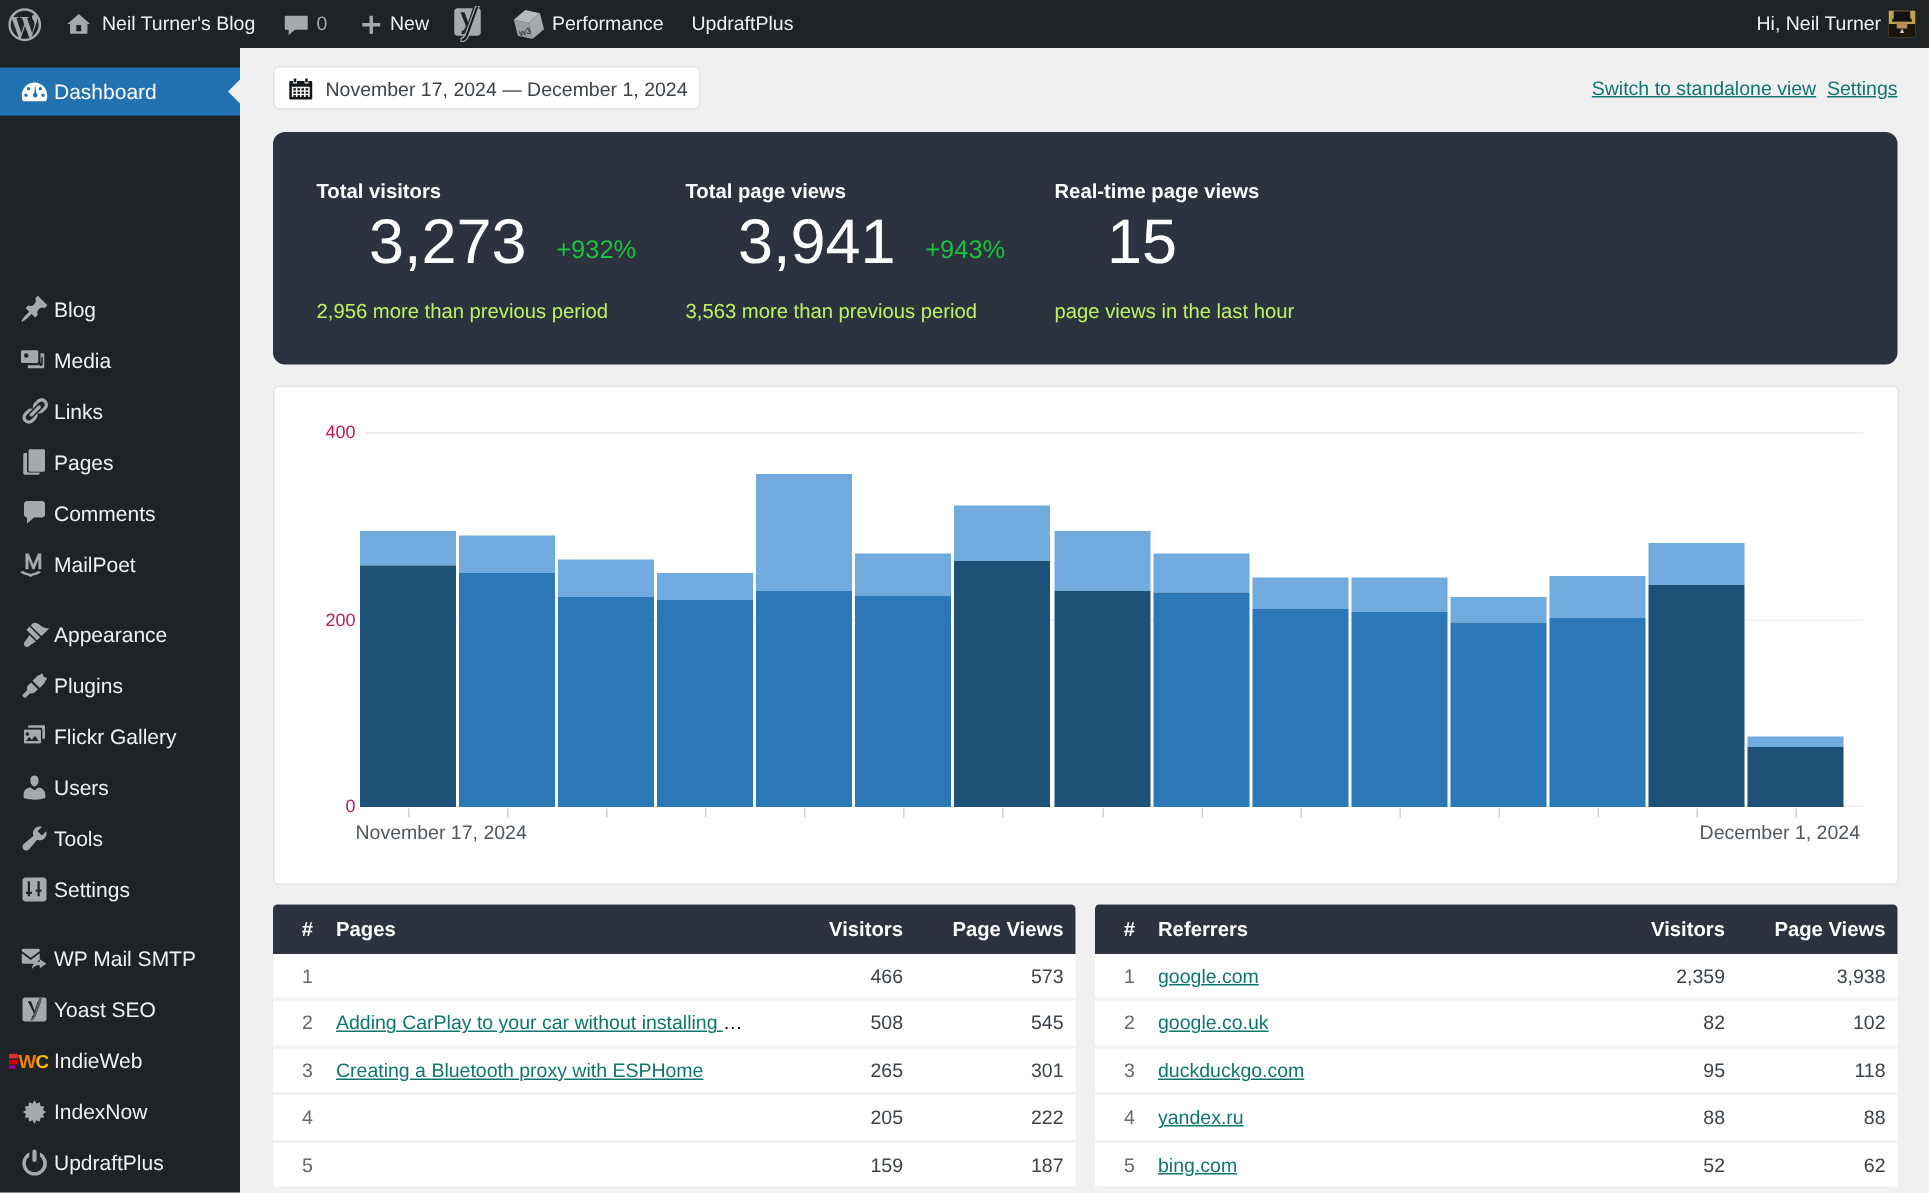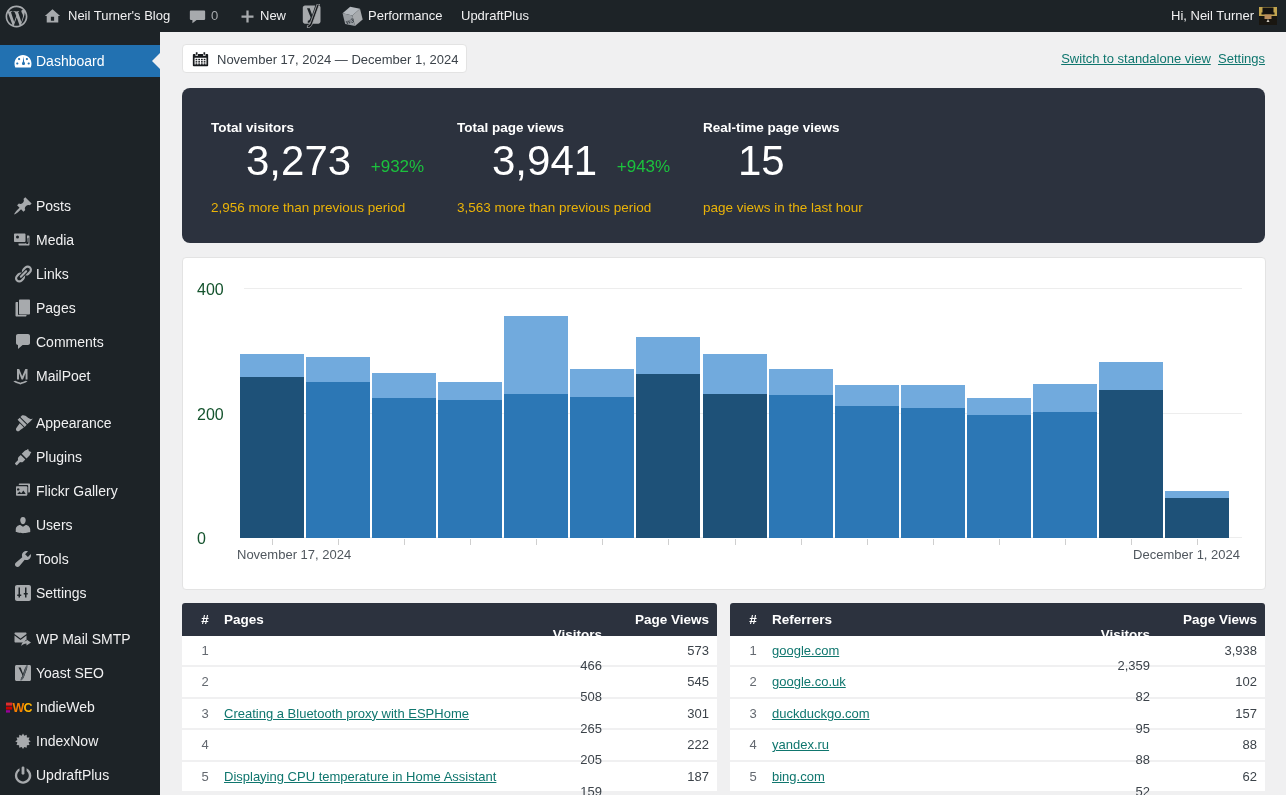--- a/index.html
+++ b/index.html
@@ -12,32 +12,32 @@
 .abicon { position:absolute; fill:#a7aaad; }
 .mi { position:absolute; left:0; width:160px; height:34px; }
 .mi svg { position:absolute; left:13px; top:7px; width:20px; height:20px; fill:#a7aaad; }
 .mi span { position:absolute; left:36px; top:0; line-height:34px; font-size:14px; color:#f0f0f1; }
 .card { position:absolute; background:#fff; border:1px solid #e3e3e3; border-radius:4px; }
 .glink { color:#0f766e; text-decoration:underline; }
 .tcol { position:absolute; top:0; width:246px; }
 .tt { position:absolute; top:32px; left:0; font-size:13.5px; font-weight:bold; }
 .tn { position:absolute; top:52px; left:0; font-size:42px; line-height:42px; white-space:nowrap;margin-left:35px; }
 .tp { font-size:17px; color:#1bc23d; margin-left:8px; position:relative; top:-3px; }
-.ts { position:absolute; top:112px; left:0; font-size:13.5px; color:#eab308; }
+.ts { position:absolute; top:112px; left:0; font-size:13.5px; color:#bef264; }
 .tbl { position:absolute; top:571px; width:535px; background:#fff; border-radius:3px; }
 .th { height:33px; background:#2c323e; border-radius:3px 3px 0 0; position:relative; color:#fff; font-weight:bold; font-size:13.5px; }
 .tr { height:31.4px; position:relative; border-bottom:2px solid #f0f0f1; font-size:13px; }
 .c-num { position:absolute; left:12px; width:22px; text-align:center; top:0; line-height:30px; color:#646970; }
 .c-name { position:absolute; left:42px; top:0; line-height:30px; white-space:nowrap; }
 .th .c-num, .th .c-name { color:#fff; line-height:33px; }
-.c-v { position:absolute; right:115px; top:15px; line-height:30px; color:#3c434a;text-align:right; }
+.c-v { position:absolute; right:115px; top:0; line-height:30px; color:#3c434a;text-align:right; }
 .c-pv { position:absolute; right:8px; top:0; line-height:30px; color:#3c434a; }
 .th .c-v, .th .c-pv { color:#fff; line-height:33px; }
 .gline { position:absolute; left:61px; width:998px; height:1px; background:#ededed; }
-.ylab { position:absolute; width:40px; left:14px; font-size:16px; color:#14532d; }
+.ylab { position:absolute; width:40px; left:14px; text-align:right; font-size:12px; color:#be185d; }
 .bar { position:absolute; bottom:51px; width:64px; }
 .cap { background:#71aadd; }
 .vis { background:#2c77b5; }
 .dark .vis { background:#1e5178; }
 .tick { position:absolute; top:281px; width:1px; height:6px; background:#cfcfcf; }
 </style>
 </head>
 <body>
 <div id="adminbar">
   <svg class="abicon" style="left:5px;top:5px" width="23" height="23" viewBox="0 0 20 20">
@@ -85,21 +85,21 @@
         <path d="M2.3 16.5c-.5-1.1-.8-2.4-.8-3.7C1.5 7.9 5.3 4 10 4s8.5 3.9 8.5 8.8c0 1.3-.3 2.6-.8 3.7H2.3zm2-2.9c.6 0 1.1-.5 1.1-1.1s-.5-1.1-1.1-1.1-1.1.5-1.1 1.1.5 1.1 1.1 1.1zm1.8-4.4c.6 0 1.1-.5 1.1-1.1S6.7 7 6.1 7 5 7.5 5 8.1s.5 1.1 1.1 1.1zm5.9 3.2c0-.6-.3-1.1-.8-1.4l-.7-5.4-.7 5.4c-.5.3-.8.8-.8 1.4 0 .9.7 1.6 1.5 1.6s1.5-.7 1.5-1.6zm1.9-3.2c.6 0 1.1-.5 1.1-1.1S14.5 7 13.9 7s-1.1.5-1.1 1.1.5 1.1 1.1 1.1zm1.8 4.4c.6 0 1.1-.5 1.1-1.1s-.5-1.1-1.1-1.1-1.1.5-1.1 1.1.5 1.1 1.1 1.1z" fill="#fff"></path>
       </svg>
     <span style="position:absolute;left:36px;top:0;line-height:32px;font-size:14px;">Dashboard</span>
     <div style="position:absolute;right:0;top:8px;width:0;height:0;border:8px solid transparent;border-right-color:#f0f0f1;"></div>
   </div>
   <div id="menuitems">
   <div class="mi" style="top:157px">
         <svg viewBox="0 0 20 20">
           <path d="M10.44 3.02l1.82-1.82 6.36 6.35-1.83 1.82c-1.05-.68-2.48-.57-3.41.36l-.75.75c-.92.93-1.04 2.35-.35 3.41l-1.83 1.82-2.41-2.41-2.8 2.79c-.42.42-3.38 2.71-3.8 2.29s1.86-3.39 2.28-3.81l2.79-2.79L4.1 9.36l1.83-1.82c1.05.69 2.48.57 3.4-.36l.75-.75c.93-.92 1.05-2.35.36-3.41z"></path>
         </svg>
-        <span>Posts</span>
+        <span>Blog</span>
       </div>
   <div class="mi" style="top:191px">
         <svg viewBox="0 0 20 20">
           <path d="M2 3.5h9.5c.55 0 1 .45 1 1V11c0 .55-.45 1-1 1H2c-.55 0-1-.45-1-1V4.5c0-.55.45-1 1-1zm2.5 2a1.5 1.5 0 100 3 1.5 1.5 0 000-3zM14 5.5h1.8c.4 0 .7.3.7.7v8.6c0 .4-.3.7-.7.7H6.2c-.4 0-.7-.3-.7-.7V13.5H12c.9 0 2-.7 2-1.9V5.5z"></path>
           <path d="M15.5 7.5v5.2c0 .9-.75 1.3-1.3 1.3-.55 0-1.2-.4-1.2-1.1 0-.7.8-1.2 1.5-1V8.5l1-1z" fill="#1d2327"></path>
         </svg>
         <span>Media</span>
       </div>
   <div class="mi" style="top:225px">
         <svg viewBox="0 0 20 20">
@@ -344,37 +344,37 @@
         <span class="c-v">Visitors</span>
         <span class="c-pv">Page Views</span>
       </div>
     <div class="tr">
         <span class="c-num">1</span>
         <span class="c-v">466</span>
         <span class="c-pv">573</span>
       </div>
     <div class="tr">
         <span class="c-num">2</span>
+        <span class="c-name"><span class="glink">Adding CarPlay to your car without installing </span>…</span>
         <span class="c-v">508</span>
         <span class="c-pv">545</span>
       </div>
     <div class="tr">
         <span class="c-num">3</span>
         <span class="c-name"><span class="glink">Creating a Bluetooth proxy with ESPHome</span></span>
         <span class="c-v">265</span>
         <span class="c-pv">301</span>
       </div>
     <div class="tr">
         <span class="c-num">4</span>
         <span class="c-v">205</span>
         <span class="c-pv">222</span>
       </div>
     <div class="tr">
         <span class="c-num">5</span>
-        <span class="c-name"><span class="glink">Displaying CPU temperature in Home Assistant</span></span>
         <span class="c-v">159</span>
         <span class="c-pv">187</span>
       </div>
   </div>
   <div id="tright" class="tbl" style="left:570px;">
     <div class="th">
         <span class="c-num">#</span>
         <span class="c-name">Referrers</span>
         <span class="c-v">Visitors</span>
         <span class="c-pv">Page Views</span>
@@ -388,21 +388,21 @@
     <div class="tr">
         <span class="c-num">2</span>
         <span class="c-name"><span class="glink">google.co.uk</span></span>
         <span class="c-v">82</span>
         <span class="c-pv">102</span>
       </div>
     <div class="tr">
         <span class="c-num">3</span>
         <span class="c-name"><span class="glink">duckduckgo.com</span></span>
         <span class="c-v">95</span>
-        <span class="c-pv">157</span>
+        <span class="c-pv">118</span>
       </div>
     <div class="tr">
         <span class="c-num">4</span>
         <span class="c-name"><span class="glink">yandex.ru</span></span>
         <span class="c-v">88</span>
         <span class="c-pv">88</span>
       </div>
     <div class="tr">
         <span class="c-num">5</span>
         <span class="c-name"><span class="glink">bing.com</span></span>

